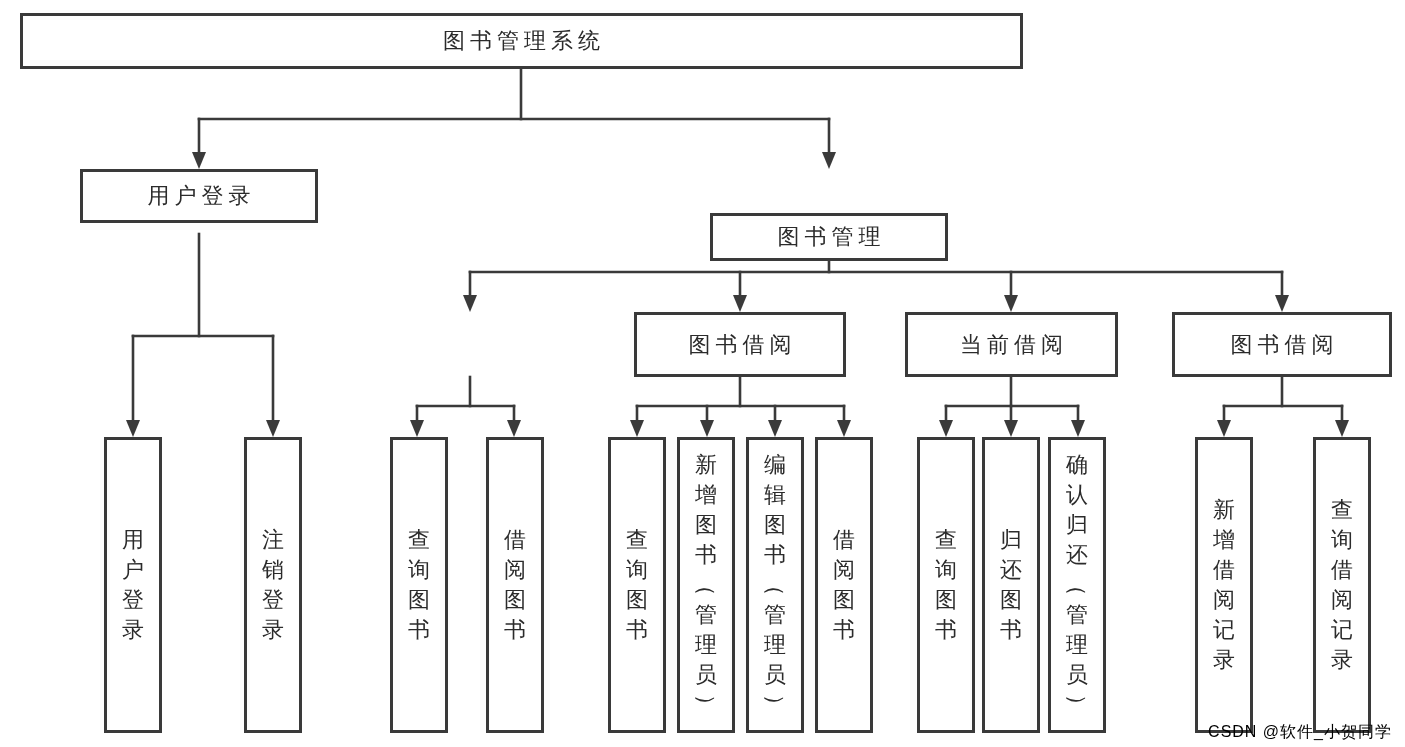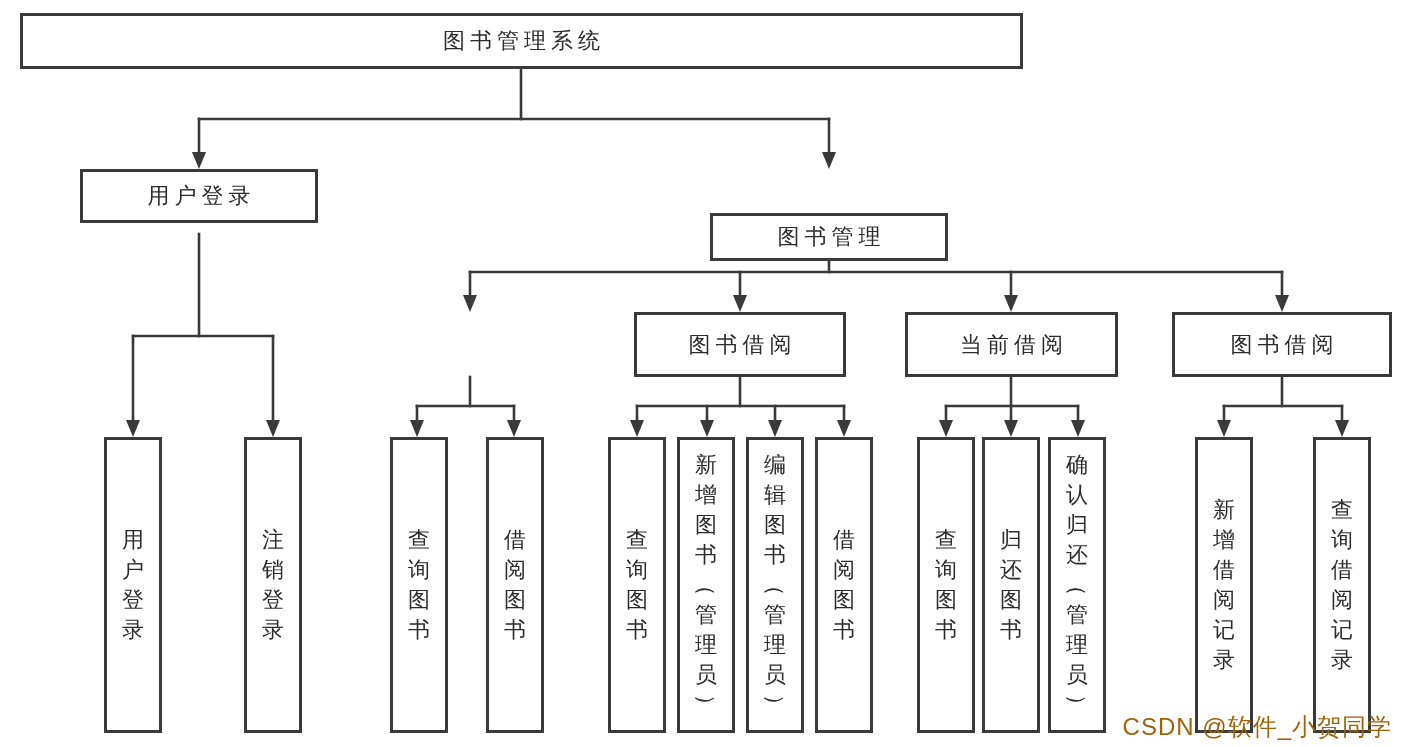--- a/index.html
+++ b/index.html
@@ -53,23 +53,23 @@
     line-height: 22px;
     height: 22px;
     width: 22px;
     text-align: center;
   }
   .vchar.rot { transform: rotate(90deg); }
   #watermark {
     position: absolute;
     right: 13px;
     bottom: 4px;
-    font-size: 24px;
+    font-size: 16px;
     letter-spacing: 1px;
-    color: #a16207;
+    color: #000000;
     z-index: 3;
     white-space: nowrap;
   }
 </style>
 </head>
 <body>
 
 <div id="stage">
 
   <svg id="connector-layer" viewBox="0 0 1405 747" xmlns="http://www.w3.org/2000/svg">

